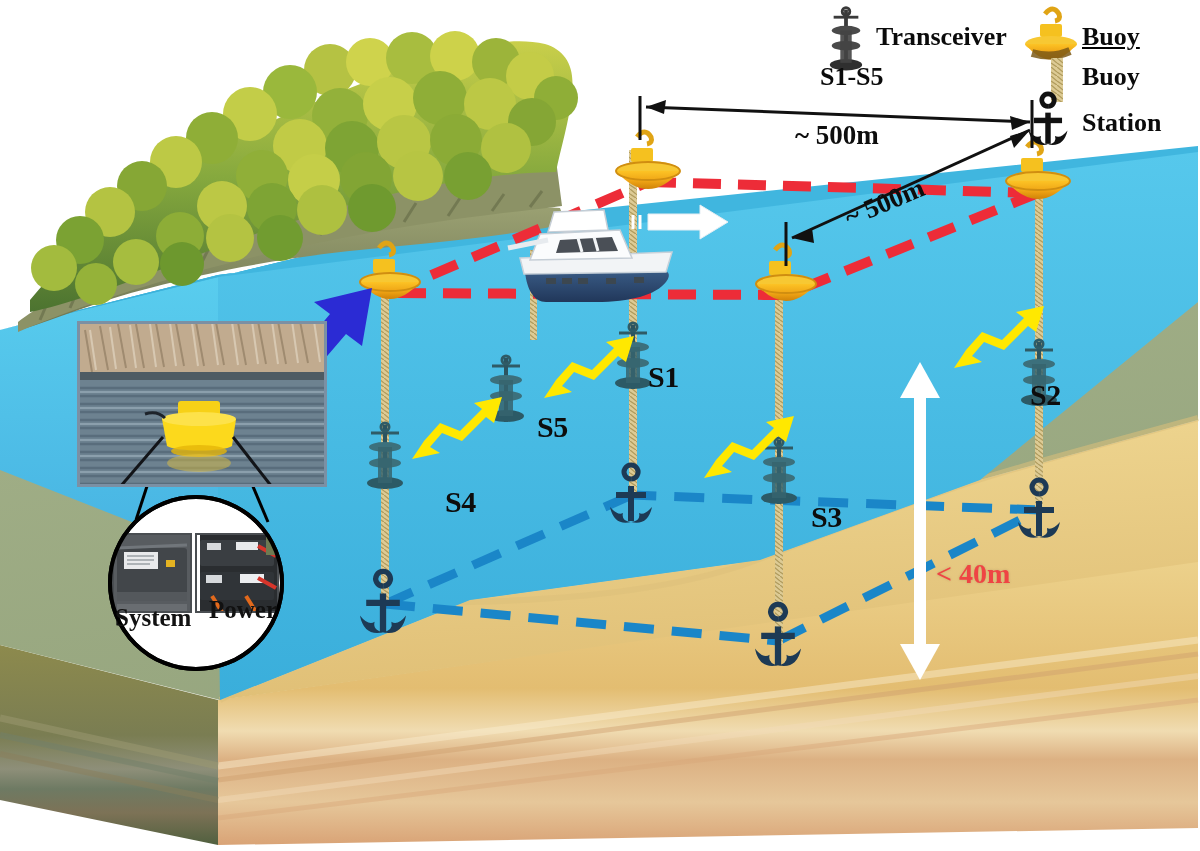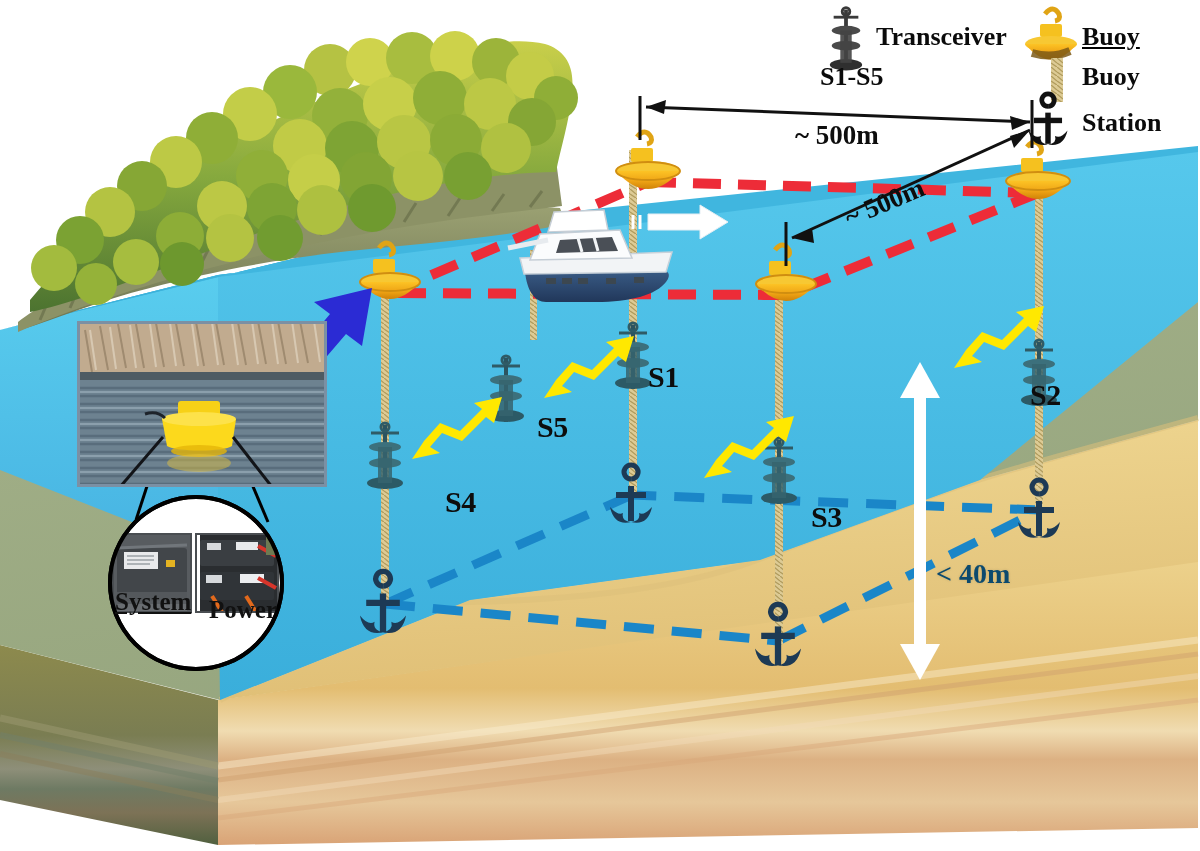--- a/index.html
+++ b/index.html
@@ -2,21 +2,21 @@
 <html><head>
 <meta charset="utf-8">
 <style>
   html,body{margin:0;padding:0;background:#fff;}
   body{width:1200px;height:851px;overflow:hidden;font-family:"Liberation Serif",serif;}
   #stage{position:relative;width:1200px;height:851px;background:#ffffff;}
   #stage svg.layer{position:absolute;left:0;top:0;width:1200px;height:851px;}
   .lbl{position:absolute;font-family:"Liberation Serif",serif;font-weight:bold;color:#0d0d0d;white-space:nowrap;}
   .lbl-st{font-size:30px;letter-spacing:-0.5px;}
   .lbl-dim{font-size:27px;}
-  .lbl-depth{font-size:28px;color:#0c4a6e;}
+  .lbl-depth{font-size:28px;color:#ef4444;}
   .legend-txt{font-size:26px;font-weight:bold;color:#0b0b0b;white-space:nowrap;font-family:"Liberation Serif",serif;}
   .circ-cap{font-size:25px;font-weight:bold;color:#111;font-family:"Liberation Serif",serif;}
   #legend{position:absolute;left:786px;top:4px;width:414px;height:140px;}
   .lg-row{position:absolute;display:flex;align-items:center;}
 </style>
 </head>
 <body>
 
 <div id="stage">
 
@@ -577,16 +577,16 @@
   <div class="lbl lbl-dim" style="left:795px;top:120px;">~ 500m</div>
   <div class="lbl lbl-dim" style="left:840px;top:205px;transform:rotate(-23deg);transform-origin:left top;">~ 500m</div>
   <div class="lbl lbl-depth" style="left:936px;top:558px;text-shadow:0 0 3px rgba(0,0,0,.15);">&lt; 40m</div>
 
   <div class="lbl lbl-st" style="left:648px;top:360px;">S1</div>
   <div class="lbl lbl-st" style="left:1030px;top:378px;">S2</div>
   <div class="lbl lbl-st" style="left:803px;top:500px;margin-left:8px;">S3</div>
   <div class="lbl lbl-st" style="left:404px;top:485px;margin-left:41px;">S4</div>
   <div class="lbl lbl-st" style="left:521px;top:410px;margin-left:16px;">S5</div>
 
-  <div class="lbl circ-cap" style="left:115px;top:588px;text-decoration:underline;">System</div>
+  <div class="lbl circ-cap" style="left:115px;top:604px;">System</div>
   <div class="lbl circ-cap" style="left:209px;top:596px;">Power</div>
 
 </div>
 
 </body></html>

